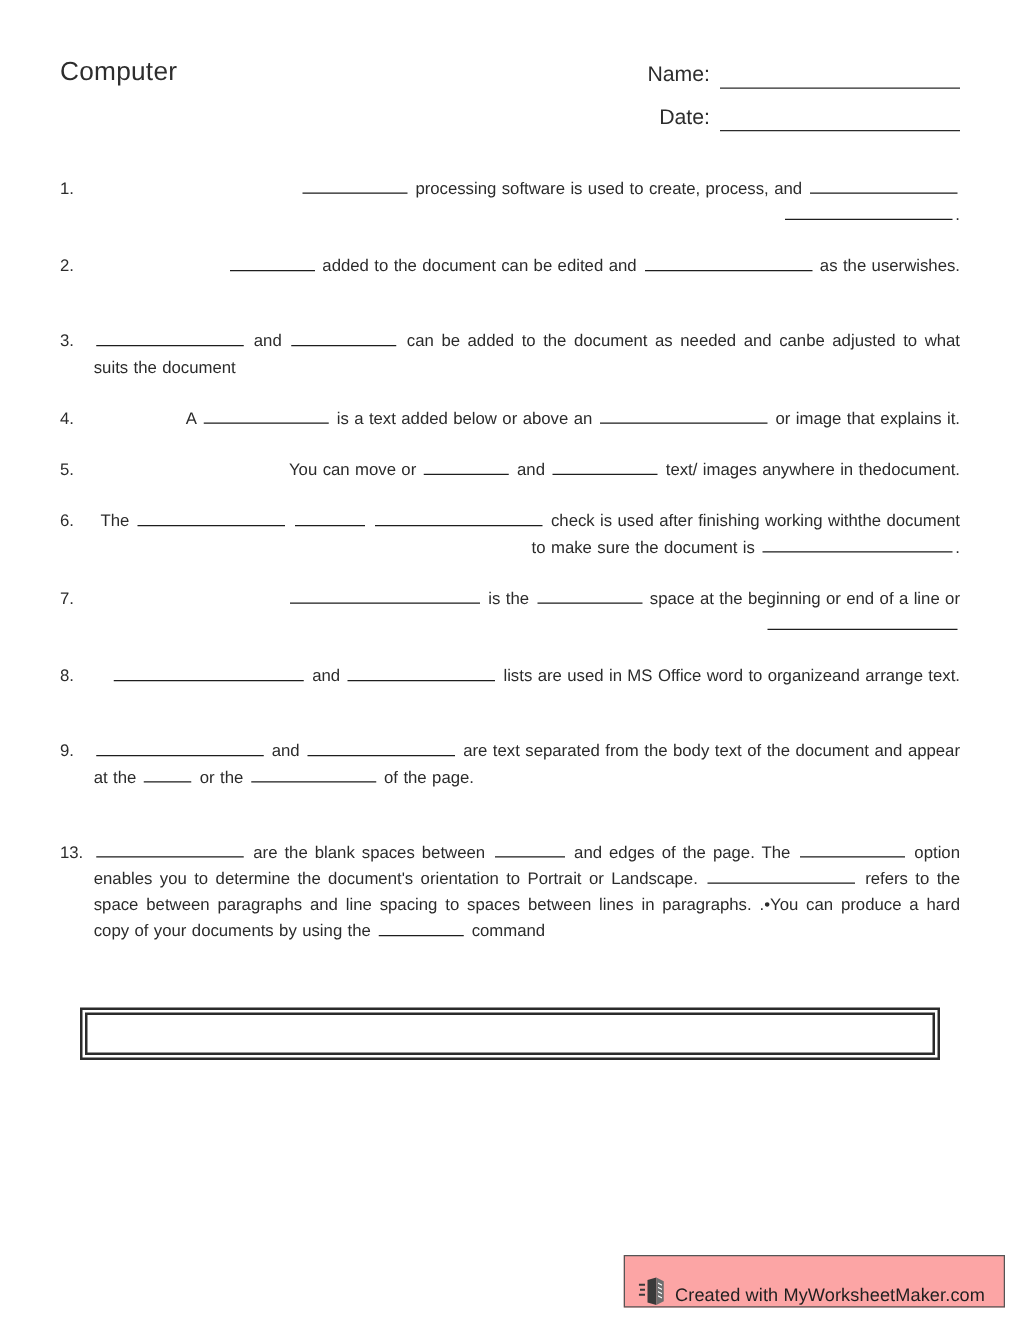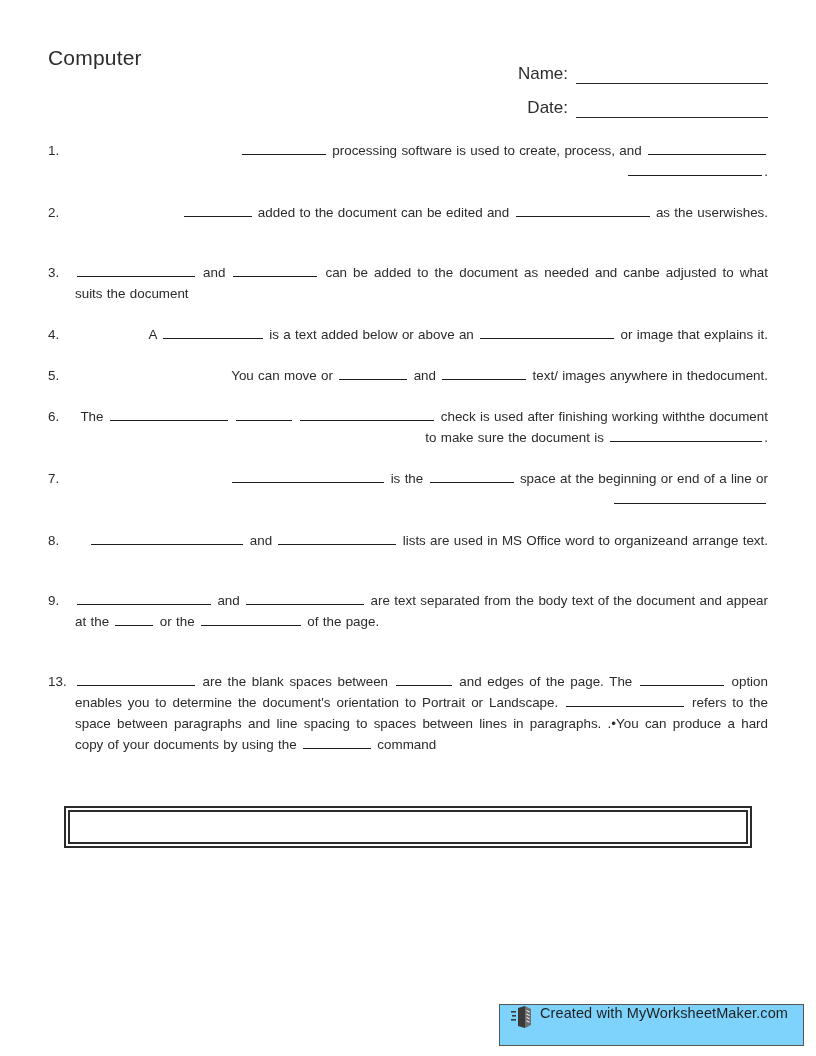--- a/index.html
+++ b/index.html
@@ -42,21 +42,21 @@
     white-space: nowrap;
   }
   .namedate {
     position: absolute;
     right: 0;
     top: 4px;
     width: 270px;
   }
   .nd-row {
     display: flex;
-    align-items: flex-end;
+    align-items: flex-start;
     justify-content: flex-end;
     height: 34px;
   }
   .nd-label {
     font-size: 17px;
     color: #2d2d2d;
     padding-right: 8px;
     white-space: nowrap;
     line-height: 20px;
   }
@@ -137,24 +137,24 @@
   }
 
   
   .footer-badge {
     position: absolute;
     left: 499px;
     top: 1004px;
     width: 305px;
     height: 42px;
     border: 1px solid #555;
-    background: #7dd3fc;
+    background: #fca5a5;
     box-sizing: border-box;
     display: flex;
-    align-items: flex-start;
+    align-items: flex-end;
     padding-left: 11px;
   }
   .badge-icon {
     width: 22px;
     height: 24px;
     flex: 0 0 auto;
     margin-right: 7px;
     position: relative;
   }
   .badge-text {

